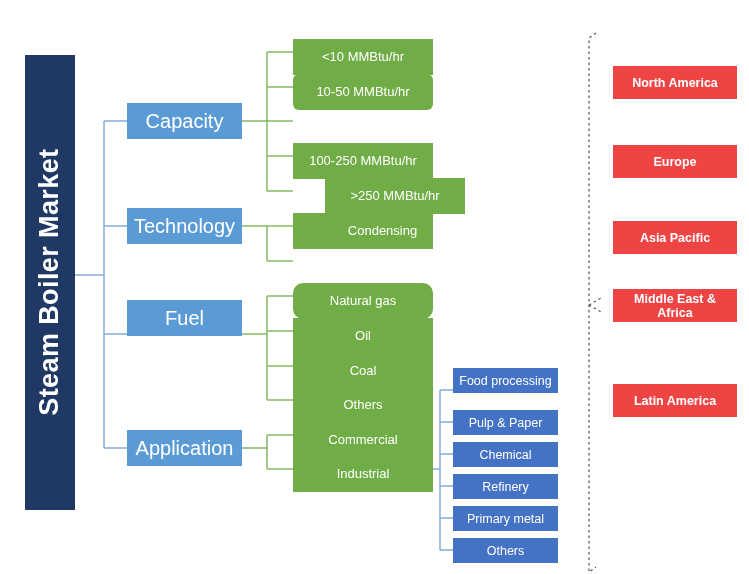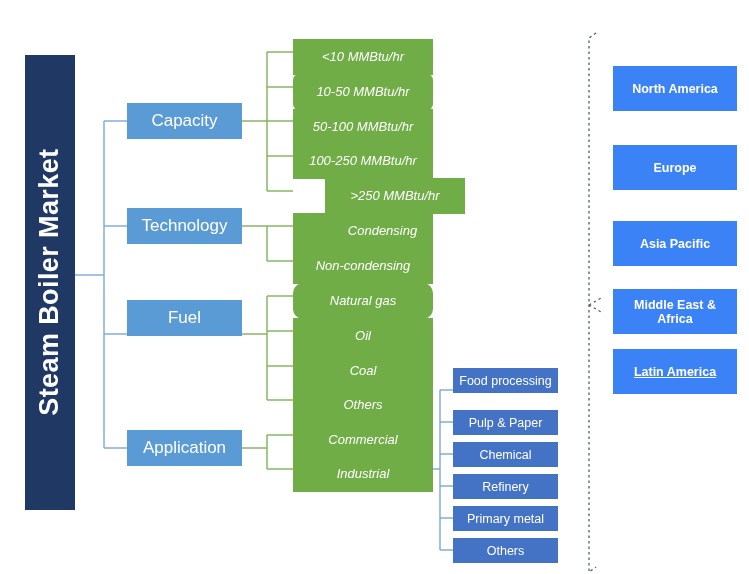--- a/index.html
+++ b/index.html
@@ -56,49 +56,48 @@
     font-weight: bold;
     letter-spacing: 0.4px;
     color: #ffffff;
   }
 
   
   .cat {
     width: 115px;
     height: 36px;
     background: #5B9BD5;
-    font-size: 17px;
+    font-size: 20px;
     font-weight: normal;
   }
 
   
   .seg {
     left: 293px;
     width: 140px;
     height: 36px;
     background: #70AD47;
     font-size: 13px;
-    font-style: italic;
   }
 
   
   .sub {
     left: 453px;
     width: 105px;
     height: 25px;
     background: #4472C4;
     font-size: 12.5px;
   }
 
   
   .region {
     left: 613px;
     width: 124px;
-    height: 45px;
-    background: #3b82f6;
+    height: 33px;
+    background: #ef4444;
     font-size: 12.5px;
     font-weight: bold;
     padding: 0 4px;
   }
 </style>
 </head>
 <body>
 
 <div id="canvas">
 
@@ -180,36 +179,30 @@
   <div class="node cat" style="left:127px; top:430px;">
     <span>Application</span>
   </div>
 
   <div class="node seg" style="top:39px;">
     <span>&lt;10 MMBtu/hr</span>
   </div>
   <div class="node seg" style="top:74px;border-radius:6px;">
     <span>10-50 MMBtu/hr</span>
   </div>
-  <div class="node seg" style="top:109px;">
-    <span>50-100 MMBtu/hr</span>
-  </div>
   <div class="node seg" style="top:143px;">
     <span>100-250 MMBtu/hr</span>
   </div>
   <div class="node seg" style="top:178px;margin-left:32px;">
     <span>&gt;250 MMBtu/hr</span>
   </div>
 
   <div class="node seg" style="top:213px;padding-left:39px;">
     <span>Condensing</span>
   </div>
-  <div class="node seg" style="top:248px;">
-    <span>Non-condensing</span>
-  </div>
 
   <div class="node seg" style="top:283px;border-radius:10px;">
     <span>Natural gas</span>
   </div>
   <div class="node seg" style="top:318px;">
     <span>Oil</span>
   </div>
   <div class="node seg" style="top:353px;">
     <span>Coal</span>
   </div>
@@ -248,17 +241,17 @@
   </div>
   <div class="node region" style="top:145px;">
     <span>Europe</span>
   </div>
   <div class="node region" style="top:221px;">
     <span>Asia Pacific</span>
   </div>
   <div class="node region" style="top:289px;">
     <span>Middle East &amp; Africa</span>
   </div>
-  <div class="node region" style="top:349px;text-decoration:underline;">
+  <div class="node region" style="top:384px;">
     <span>Latin America</span>
   </div>
 
 </div>
 
 </body></html>

